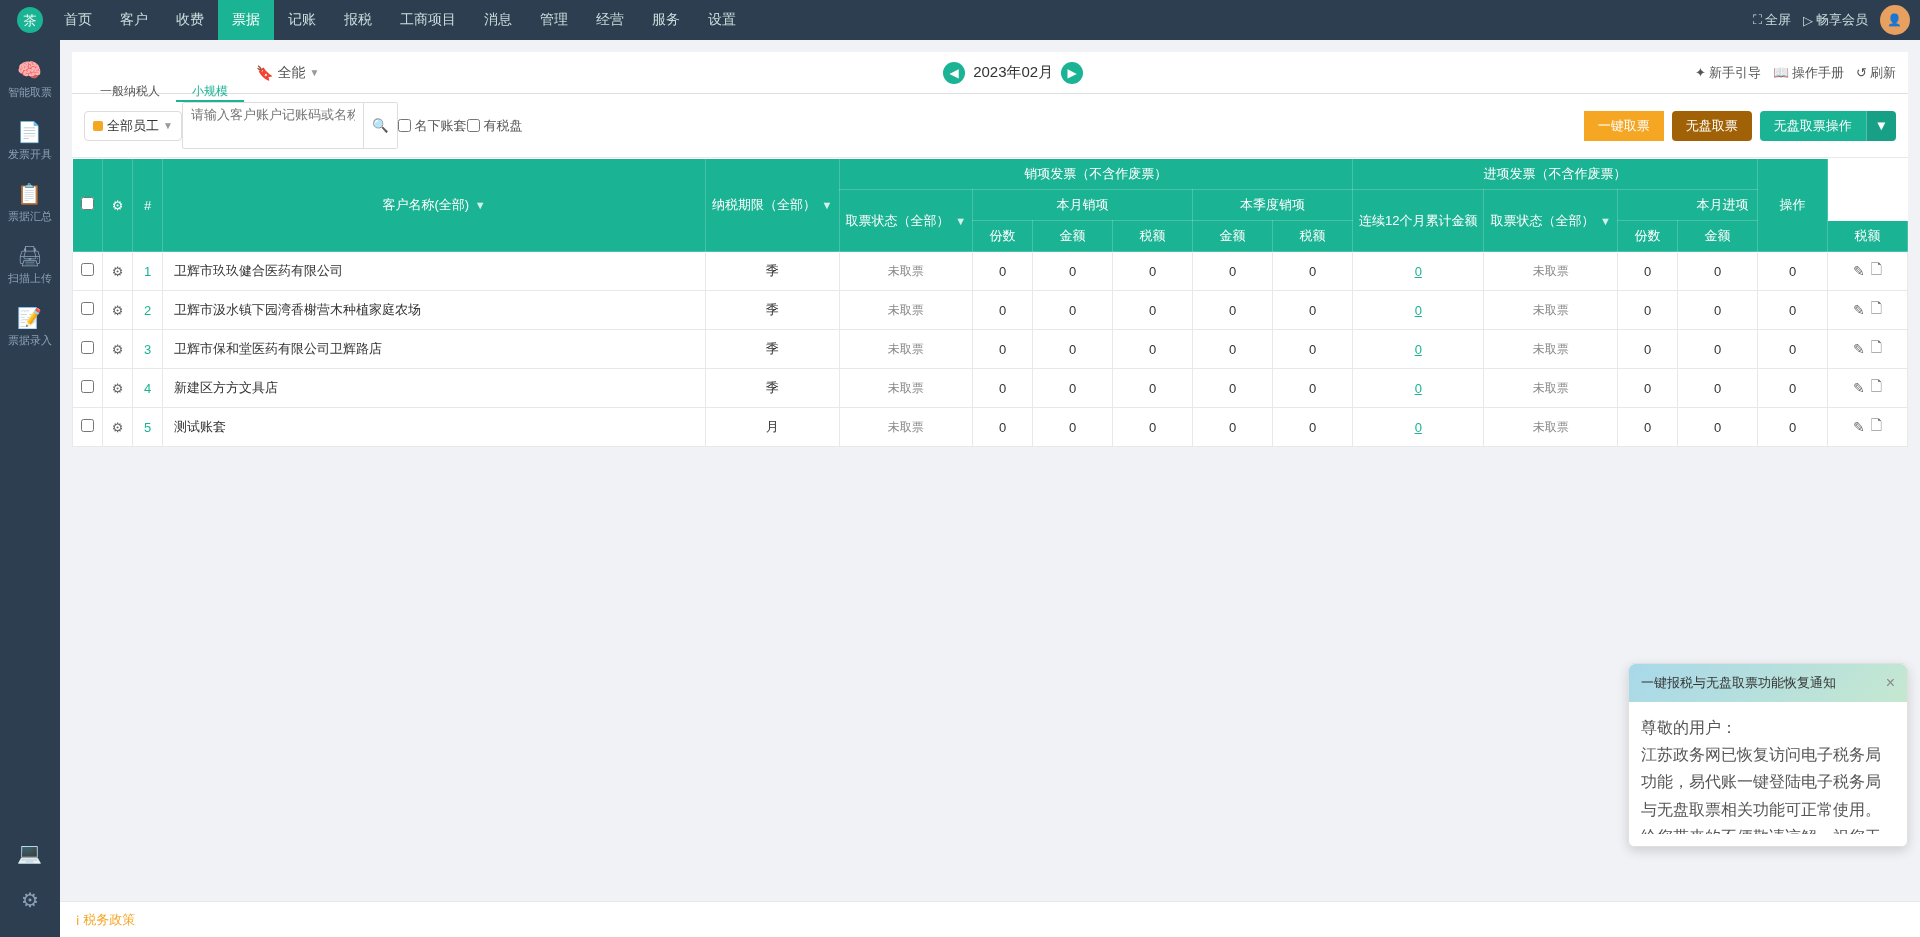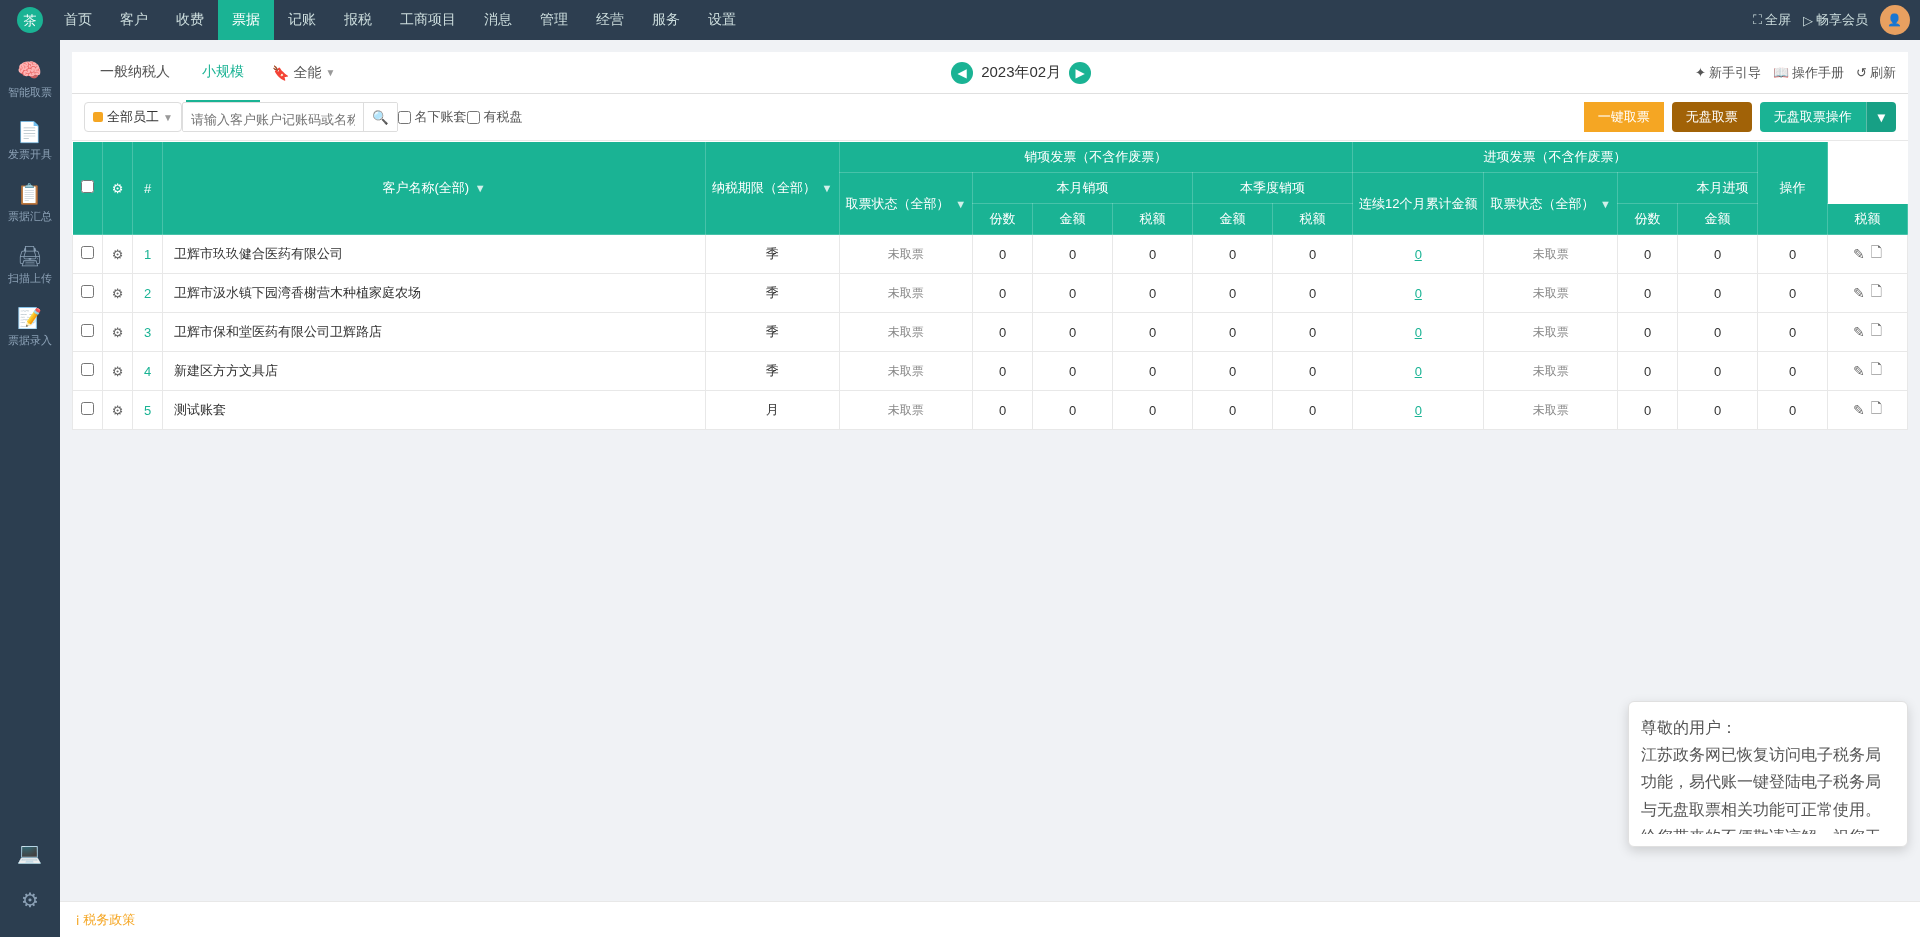--- a/index.html
+++ b/index.html
@@ -44,22 +44,22 @@
       margin-top: 40px; margin-left: 60px; padding: 12px;
       min-height: calc(100vh - 40px); background: #f0f2f5;
     }
 
     
     .tab-row {
       display: flex; align-items: center; background: #fff; border-bottom: 1px solid #e0e0e0;
       padding: 0 12px; height: 42px; gap: 0;
     }
     .tab-item {
-      padding: 0 16px; height: 58px; display: flex; align-items: center; cursor: pointer;
-      font-size: 14px; color: #555; border-bottom: 2px solid transparent; white-space: nowrap;
+      padding: 0 16px; height: 58px; display: flex; align-items: flex-end; cursor: pointer;
+      font-size: 12px; color: #555; border-bottom: 2px solid transparent; white-space: nowrap;
     }
     .tab-item.active { color: #1ab394; border-bottom: 2px solid #1ab394; font-weight: 500; }
     .tab-full { display: flex; align-items: center; gap: 4px; padding: 0 12px; cursor: pointer; color: #555; font-size: 14px; }
     .tab-chevron { font-size: 10px; color: #999; }
     .tab-spacer { flex: 1; }
     .nav-period { display: flex; align-items: center; gap: 8px; }
     .period-btn { cursor: pointer; width: 22px; height: 22px; border-radius: 50%; background: #1ab394; color: #fff; display: flex; align-items: center; justify-content: center; font-size: 12px; }
     .period-text { font-size: 15px; font-weight: 500; color: #333; }
     .tab-actions { display: flex; gap: 12px; font-size: 13px; color: #555; }
     .tab-actions span { cursor: pointer; display: flex; align-items: center; gap: 3px; }
@@ -71,22 +71,22 @@
     }
     .toolbar-left { display: flex; align-items: center; gap: 0; flex: 1; }
     .toolbar-right { display: flex; align-items: center; gap: 8px; }
     .select-box {
       display: flex; align-items: center; border: 1px solid #ddd; border-radius: 4px;
       padding: 4px 8px; font-size: 13px; cursor: pointer; gap: 4px; background: #fff;
       height: 30px;
     }
     .select-box .dot { width: 10px; height: 10px; background: #f5a623; border-radius: 2px; }
     .search-box {
-      display: flex; align-items: flex-end; border: 1px solid #ddd; border-radius: 2px;
-      overflow: hidden; height: 30px;
+      display: flex; align-items: flex-start; border: 1px solid #ddd; border-radius: 2px;
+      overflow: hidden; height: 47px;
     }
     .search-input { border: none; outline: none; padding: 4px 8px; font-size: 13px; width: 180px; color: #999; }
     .search-btn { background: #fff; border: none; border-left: 1px solid #ddd; padding: 0 8px; cursor: pointer; color: #666; height: 100%; }
     .checkbox-label { display: flex; align-items: center; gap: 4px; font-size: 13px; color: #555; cursor: pointer; }
     .checkbox-label input { margin: 0; }
     .btn-primary { background: #f5a623; color: #fff; border: none; border-radius: 0; padding: 6px 14px; cursor: pointer; font-size: 13px; white-space: nowrap; height: 30px; }
     .btn-default { background: #a16207; color: #fff; border: none; border-radius: 4px; padding: 6px 14px; cursor: pointer; font-size: 13px; white-space: nowrap; height: 30px; }
     .btn-group { display: flex; align-items: center; }
     .btn-split { background: #1ab394; color: #fff; border: none; border-radius: 4px 0 0 4px; padding: 6px 14px; cursor: pointer; font-size: 13px; height: 30px; white-space: nowrap; }
     .btn-split-arrow { background: #17a085; color: #fff; border: none; border-radius: 0 4px 4px 0; padding: 6px 8px; cursor: pointer; height: 30px; border-left: 1px solid rgba(255,255,255,0.3); }
@@ -428,20 +428,24 @@
         <span class="action-icon">🗋</span>
       </div>
     </td>
   </tr>
         </tbody>
     </table>
   </div>
 </div>
 
 <div class="notification-popup">
+  <div class="notif-header">
+    <span class="notif-title">一键报税与无盘取票功能恢复通知</span>
+    <span class="notif-close">×</span>
+  </div>
   <div class="notif-body">
     <div class="notif-scroll" id="notif-body-text">尊敬的用户：<br>  江苏政务网已恢复访问电子税务局功能，易代账一键登陆电子税务局与无盘取票相关功能可正常使用。<br>给您带来的不便敬请谅解，祝您工作顺快！<br>2023年3月20日</div>
   </div>
 </div>
 
 <div class="bottom-bar">
   <span class="tax-link">
     <span>ℹ</span>
     <span>税务政策</span>
   </span>

